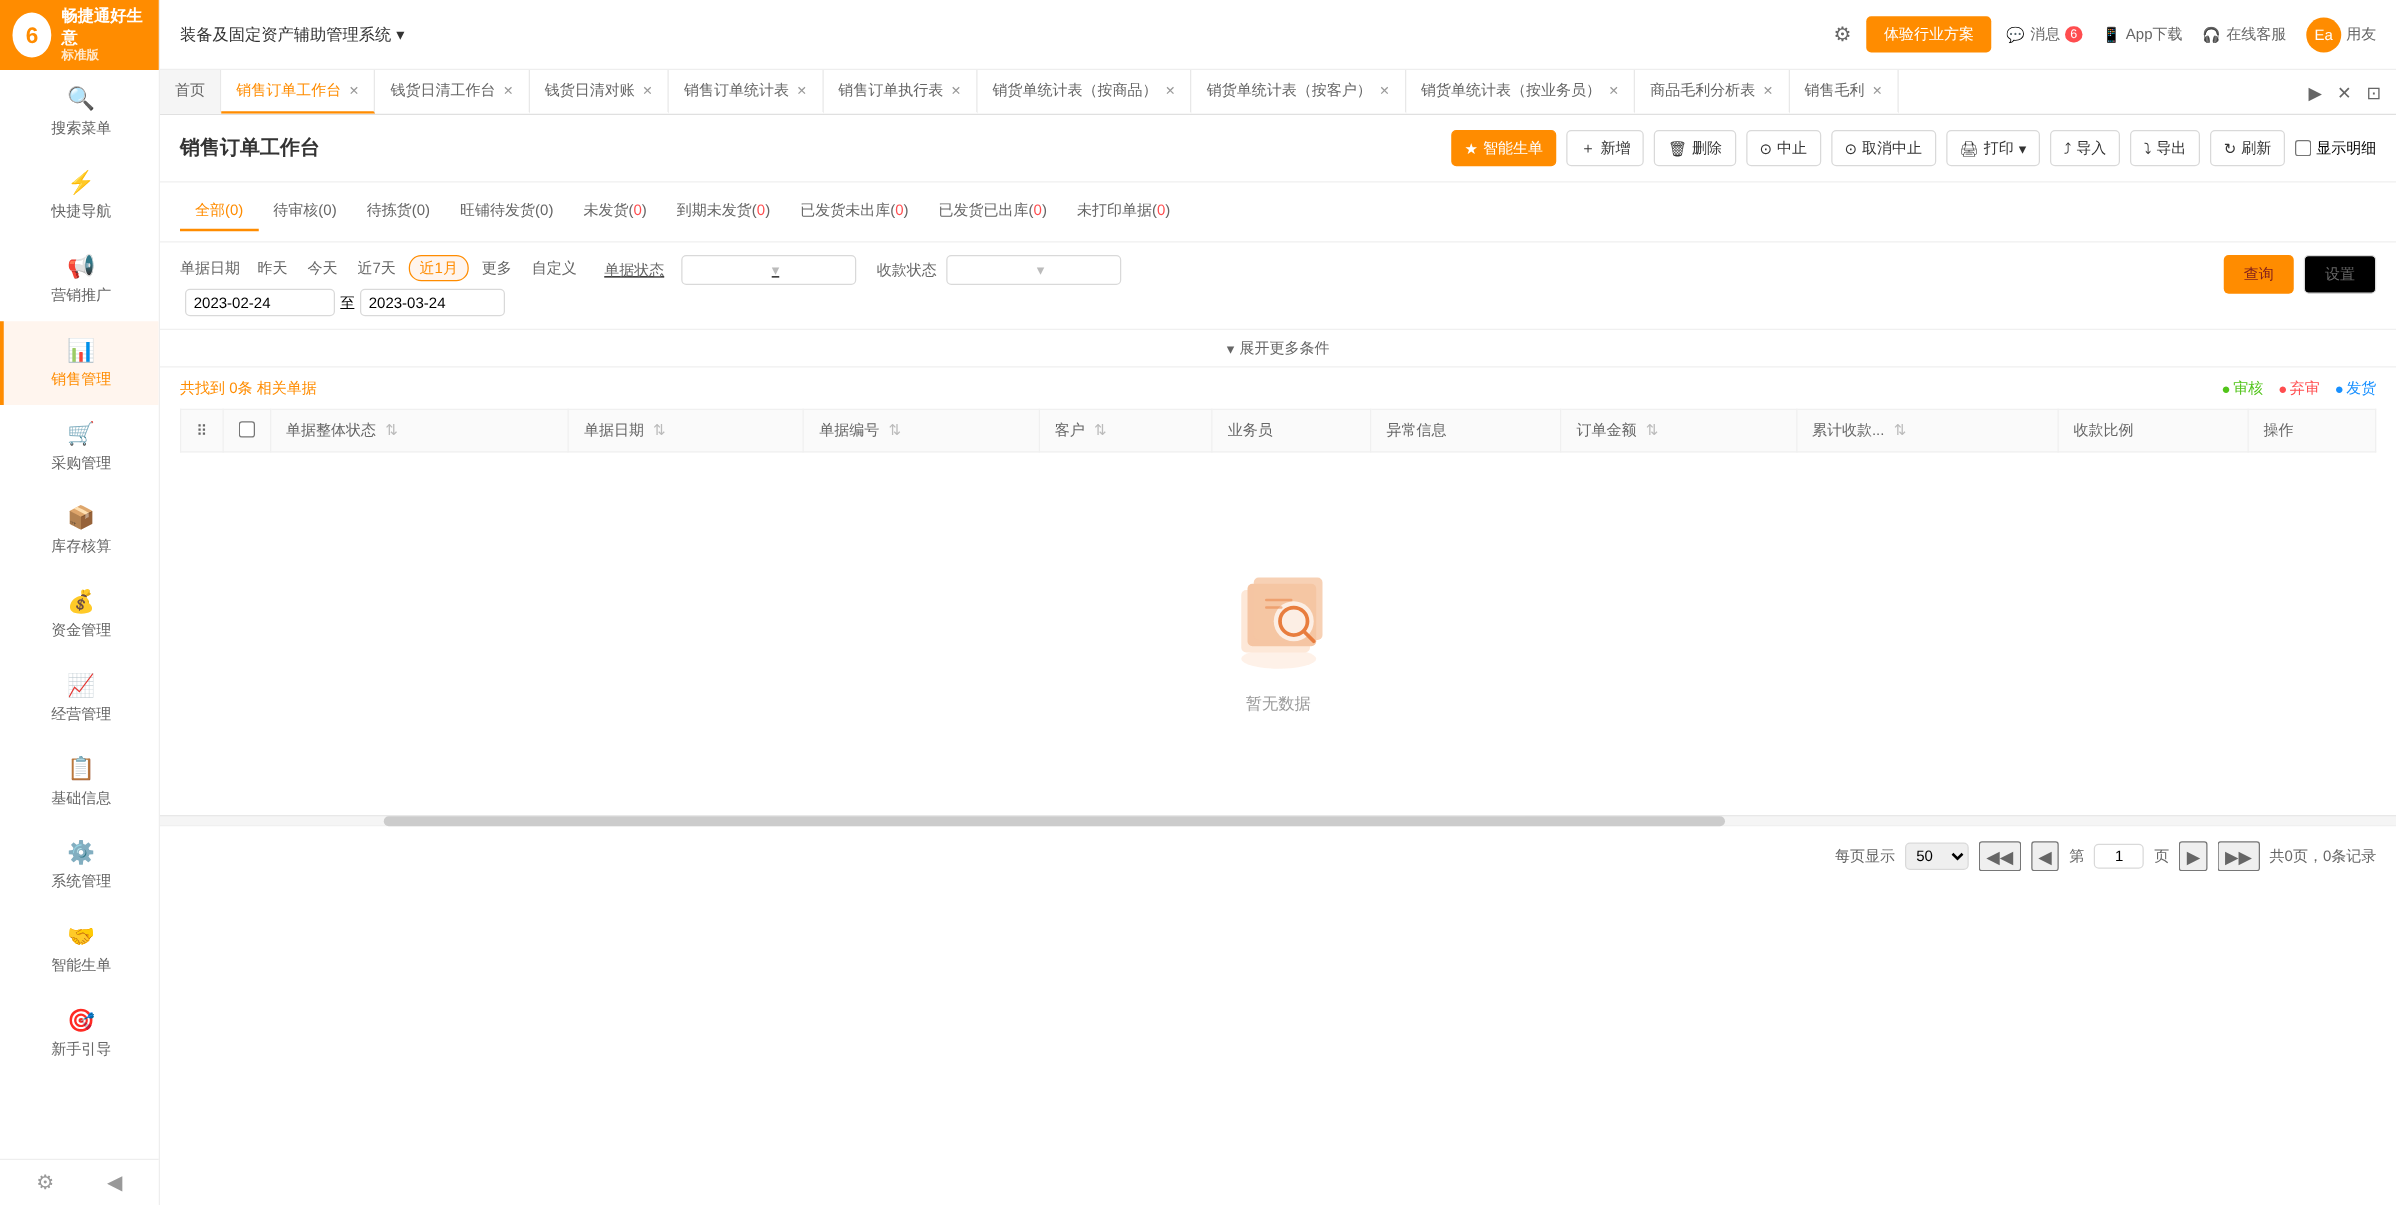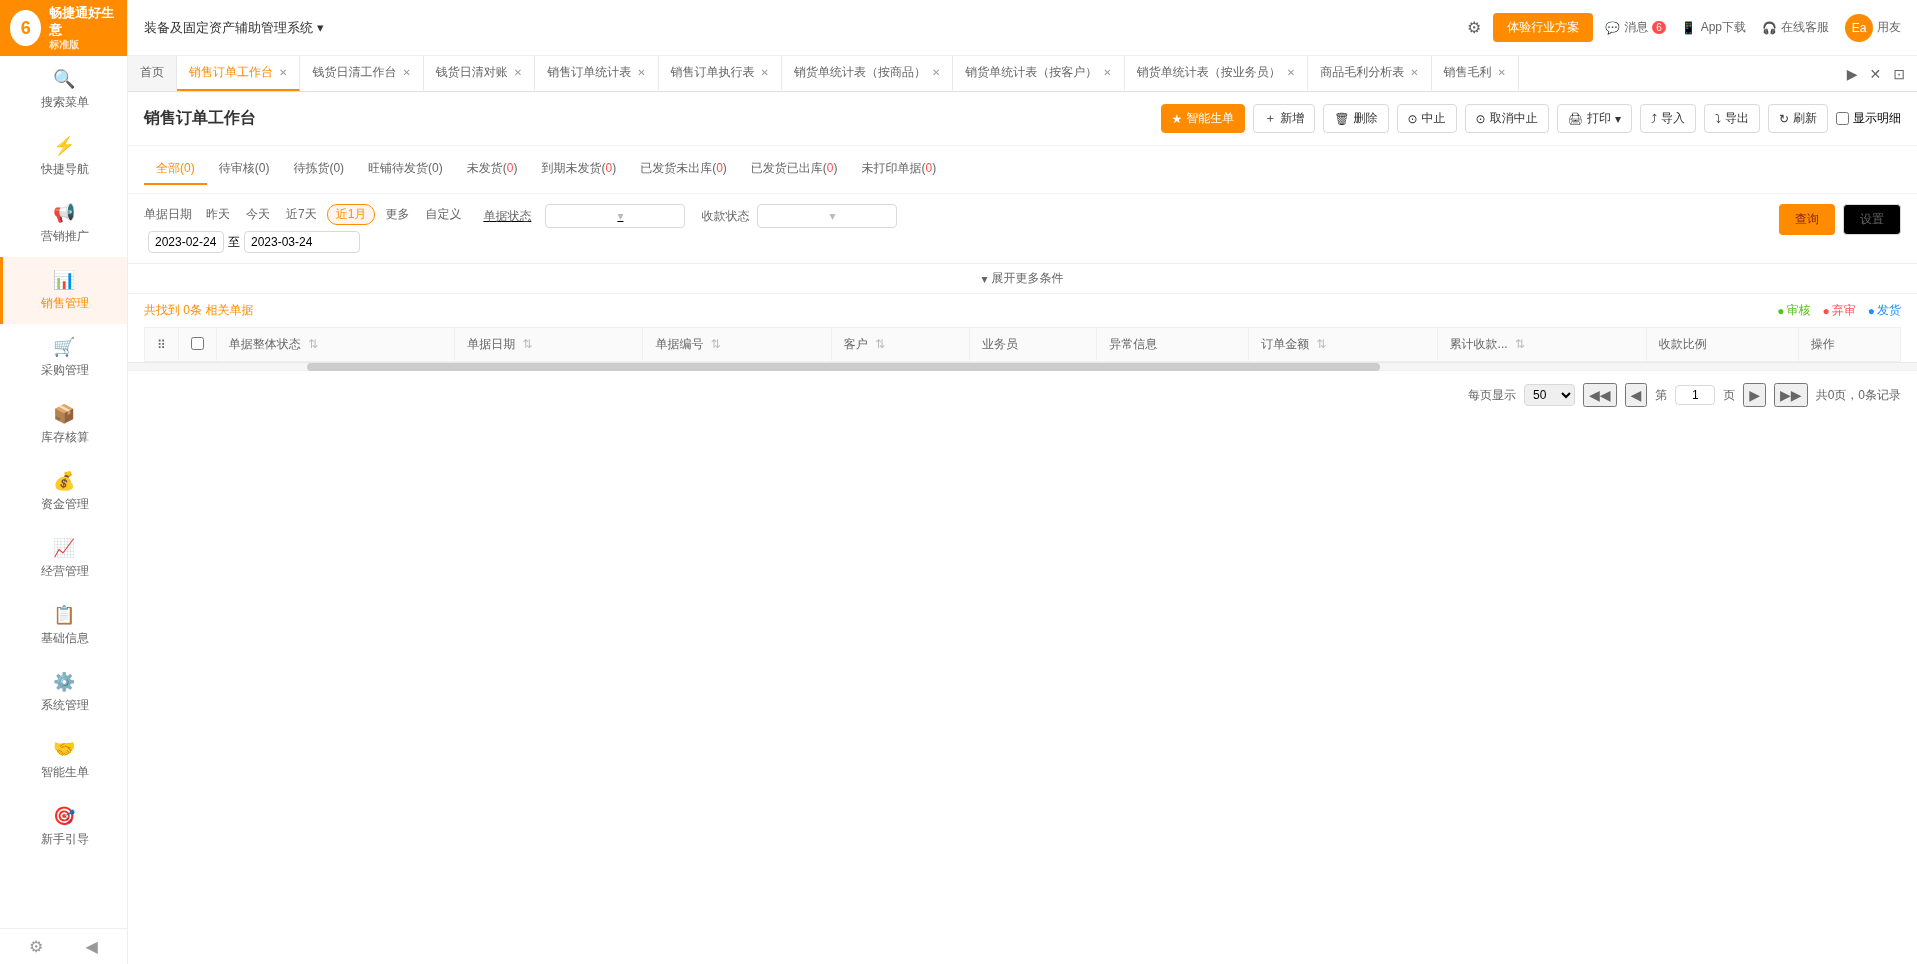--- a/index.html
+++ b/index.html
@@ -345,21 +345,21 @@
               <div style="display:flex;align-items:center;gap:4px;">
                 <span class="date-btn">昨天</span>
                 <span class="date-btn">今天</span>
                 <span class="date-btn">近7天</span>
                 <span class="date-btn active">近1月</span>
                 <span class="date-btn">更多</span>
                 <span class="date-btn">自定义</span>
               </div>
             </div>
             <div style="display:flex;align-items:center;gap:4px;padding-left:4px;">
-              <input type="text" value="2023-02-24" style="border: 1px solid rgb(217, 217, 217); padding: 3px 6px; border-radius: 4px; font-size: 12px; width: 76px;">
+              <input type="text" value="2023-02-24" style="border: 1px solid rgb(217, 217, 217); padding: 3px 6px; border-radius: 4px; font-size: 12px; width: 120px;">
               <span>至</span>
               <input type="text" value="2023-03-24" style="border: 1px solid rgb(217, 217, 217); padding: 3px 6px; border-radius: 4px; font-size: 12px; width: 116px;">
             </div>
           </div>
 
           <div style="display:flex;align-items:center;gap:14px;text-decoration:underline;">
             <span style="color:#666;font-size:12px;">单据状态</span>
             <div class="search-select">
               <span></span>
               <span style="color:#bbb;margin-left:auto;">▾</span>
@@ -456,20 +456,36 @@
                 </th>
                 <th>
                   <span>操作</span>
                 </th>
               </tr>
             </thead>
             <tbody>
             </tbody>
           </table>
 
+          <div class="empty-state">
+            <div class="empty-icon">
+              <svg width="100" height="100" viewBox="0 0 100 100" xmlns="http://www.w3.org/2000/svg">
+                <ellipse cx="50" cy="85" rx="30" ry="8" fill="#fde8d8" opacity="0.6"></ellipse>
+                <rect x="20" y="30" width="55" height="50" rx="4" fill="#fde8d8"></rect>
+                <rect x="25" y="25" width="55" height="50" rx="4" fill="#f5c5a3"></rect>
+                <rect x="30" y="20" width="55" height="50" rx="4" fill="#f5c5a3" opacity="0.8"></rect>
+                <circle cx="62" cy="55" r="16" fill="#fff" opacity="0.7"></circle>
+                <circle cx="62" cy="55" r="11" fill="none" stroke="#e87d3e" stroke-width="3"></circle>
+                <line x1="70" y1="63" x2="78" y2="71" stroke="#e87d3e" stroke-width="3" stroke-linecap="round"></line>
+                <line x1="40" y1="38" x2="60" y2="38" stroke="#e87d3e" stroke-width="2" stroke-linecap="round" opacity="0.5"></line>
+                <line x1="40" y1="44" x2="52" y2="44" stroke="#e87d3e" stroke-width="2" stroke-linecap="round" opacity="0.5"></line>
+              </svg>
+            </div>
+            <span class="empty-text">暂无数据</span>
+          </div>
         </div>
 
         <div class="scrollbar-area">
           <div class="scrollbar-thumb"></div>
         </div>
 
         <div class="pagination">
           <span class="pagination-label">每页显示</span>
           <select class="pagination-select">
             <option value="50">50</option>

